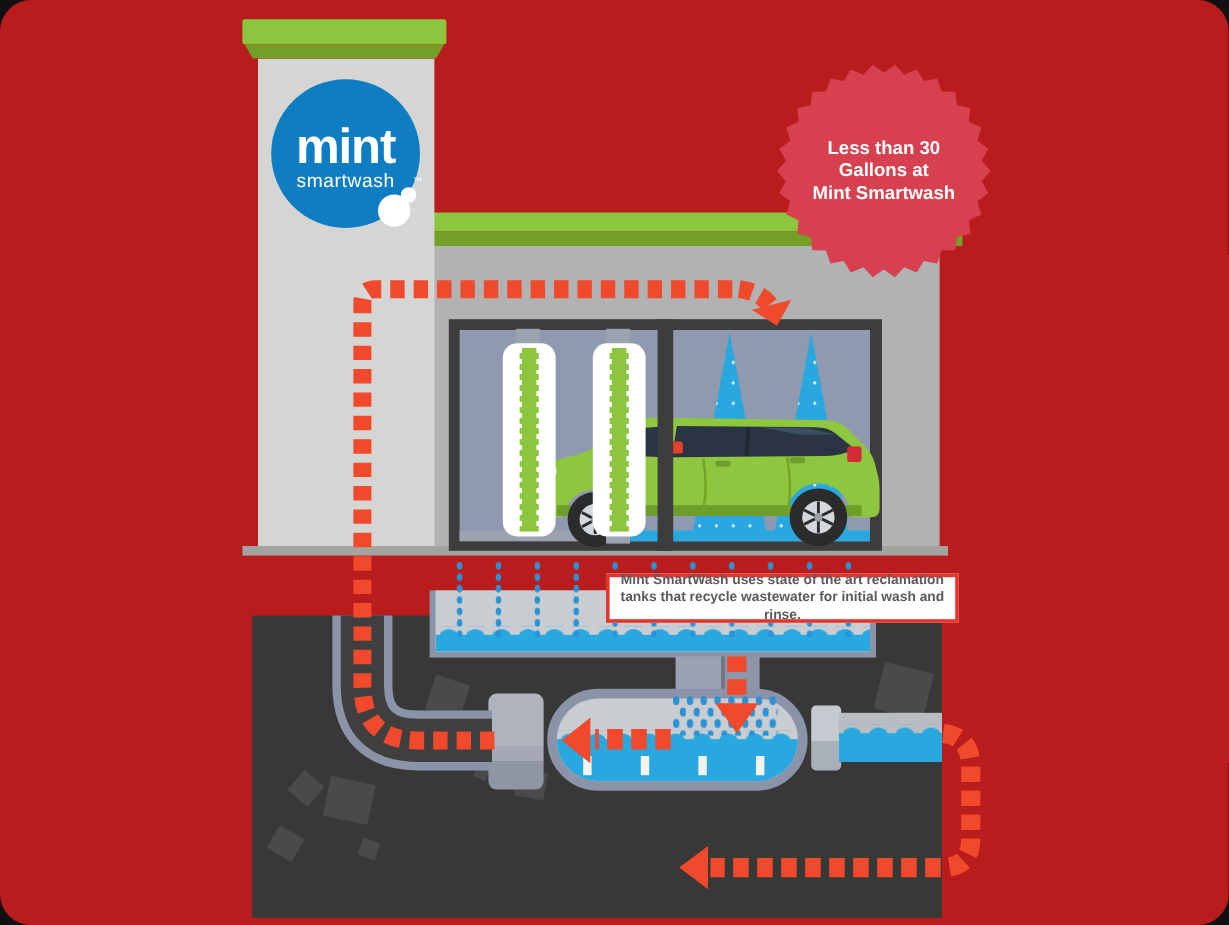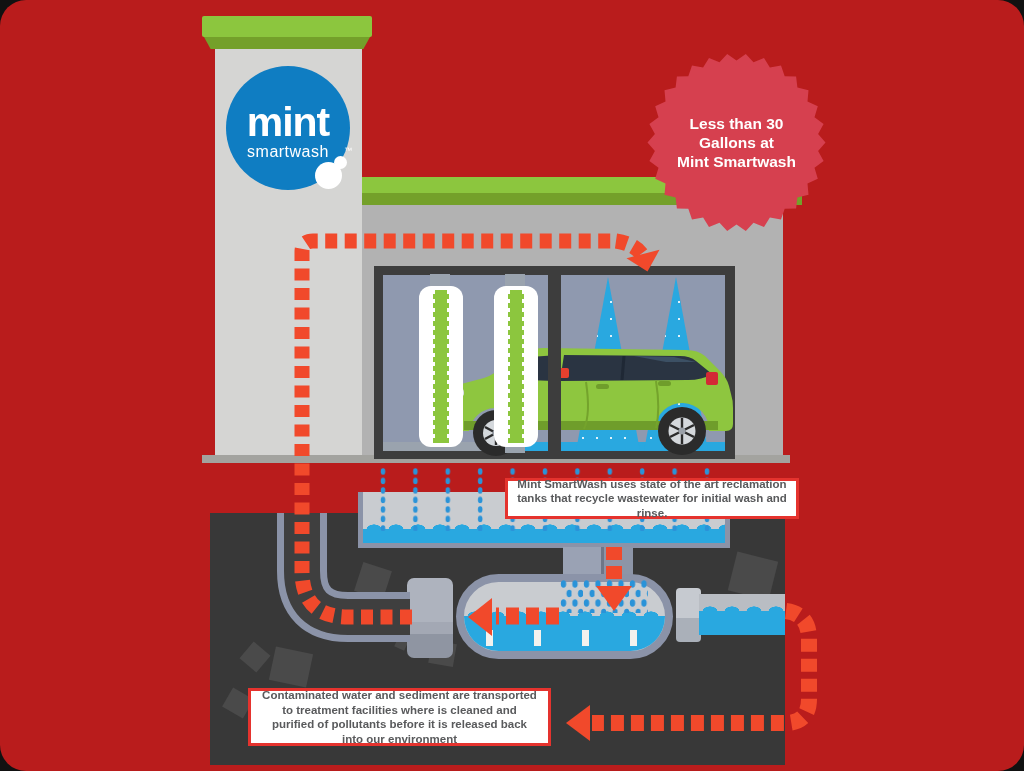--- a/index.html
+++ b/index.html
@@ -232,17 +232,14 @@
     <div class="txt">
       <span>Less than 30</span>
       <span>Gallons at</span>
       <span>Mint Smartwash</span>
     </div>
   </div>
 
   <div class="abs box box1">
     <span>Mint SmartWash uses state of the art reclamation tanks that recycle wastewater for initial wash and rinse.</span>
   </div>
-  <div class="abs box box2">
-    <span>Contaminated water and sediment are transported to treatment facilities where is cleaned and purified of pollutants before it is released back into our environment</span>
-  </div>
 
 </div>
 
 </body></html>

